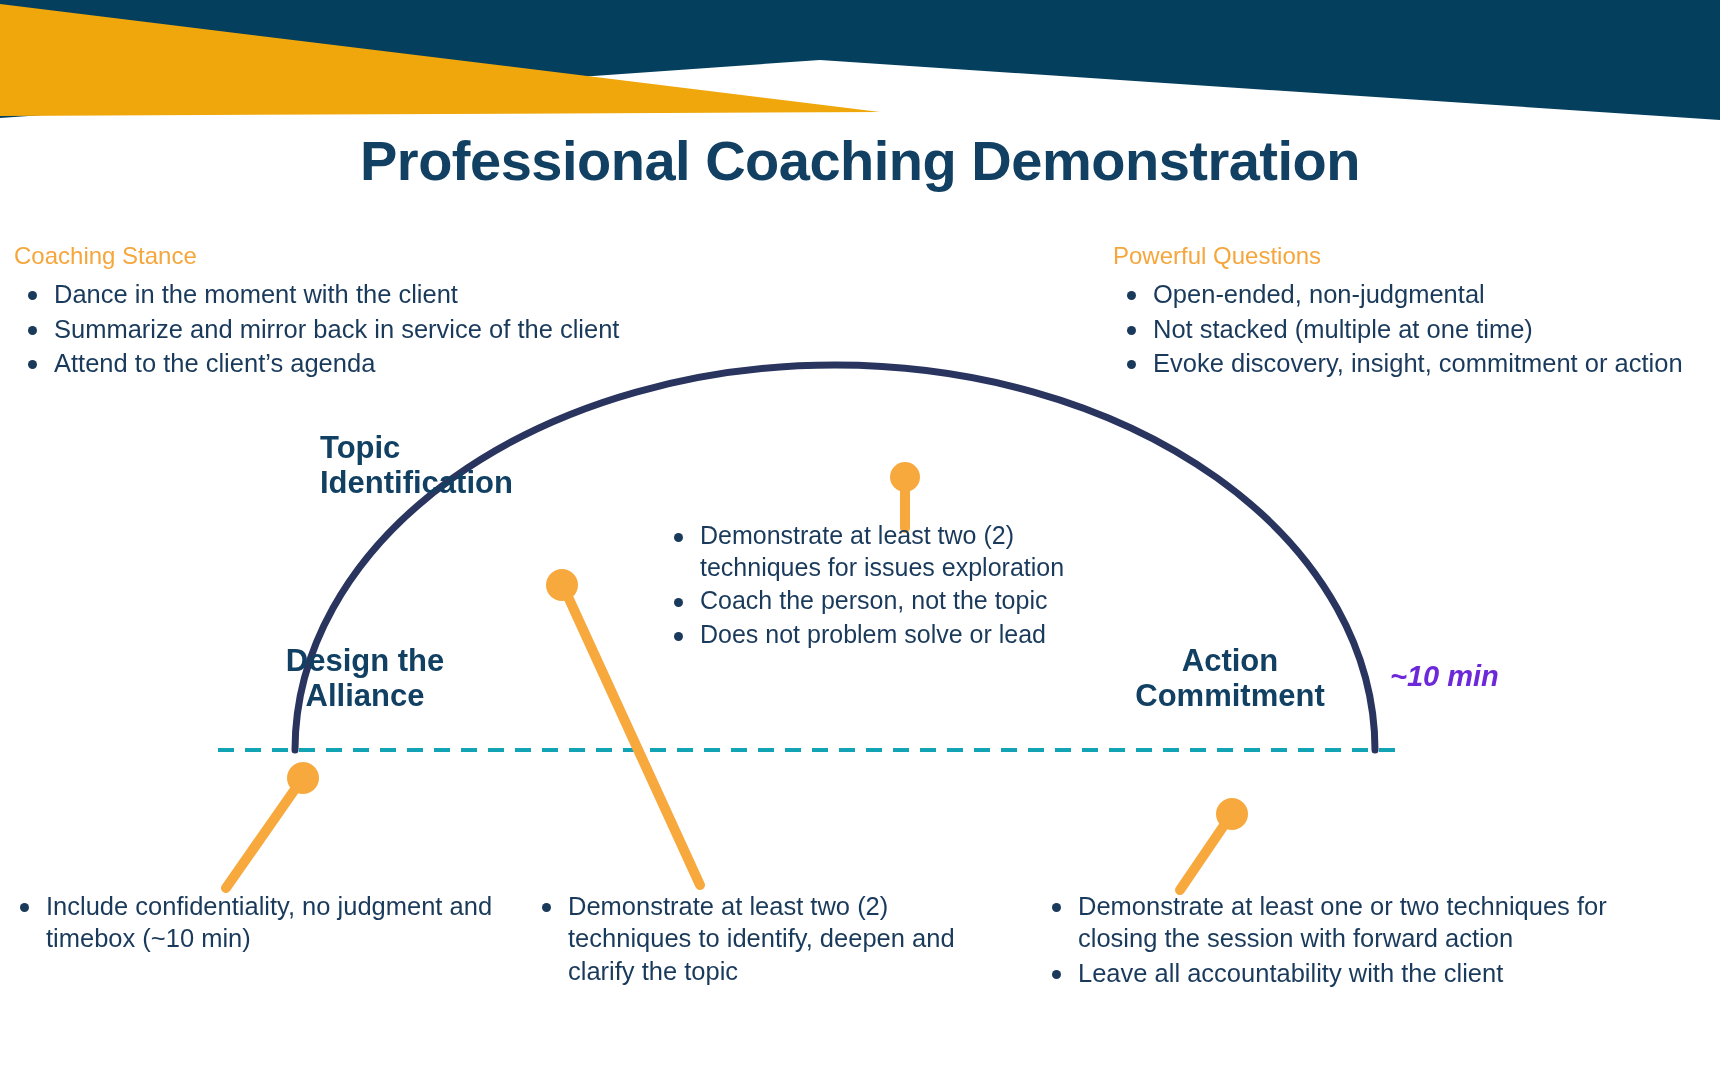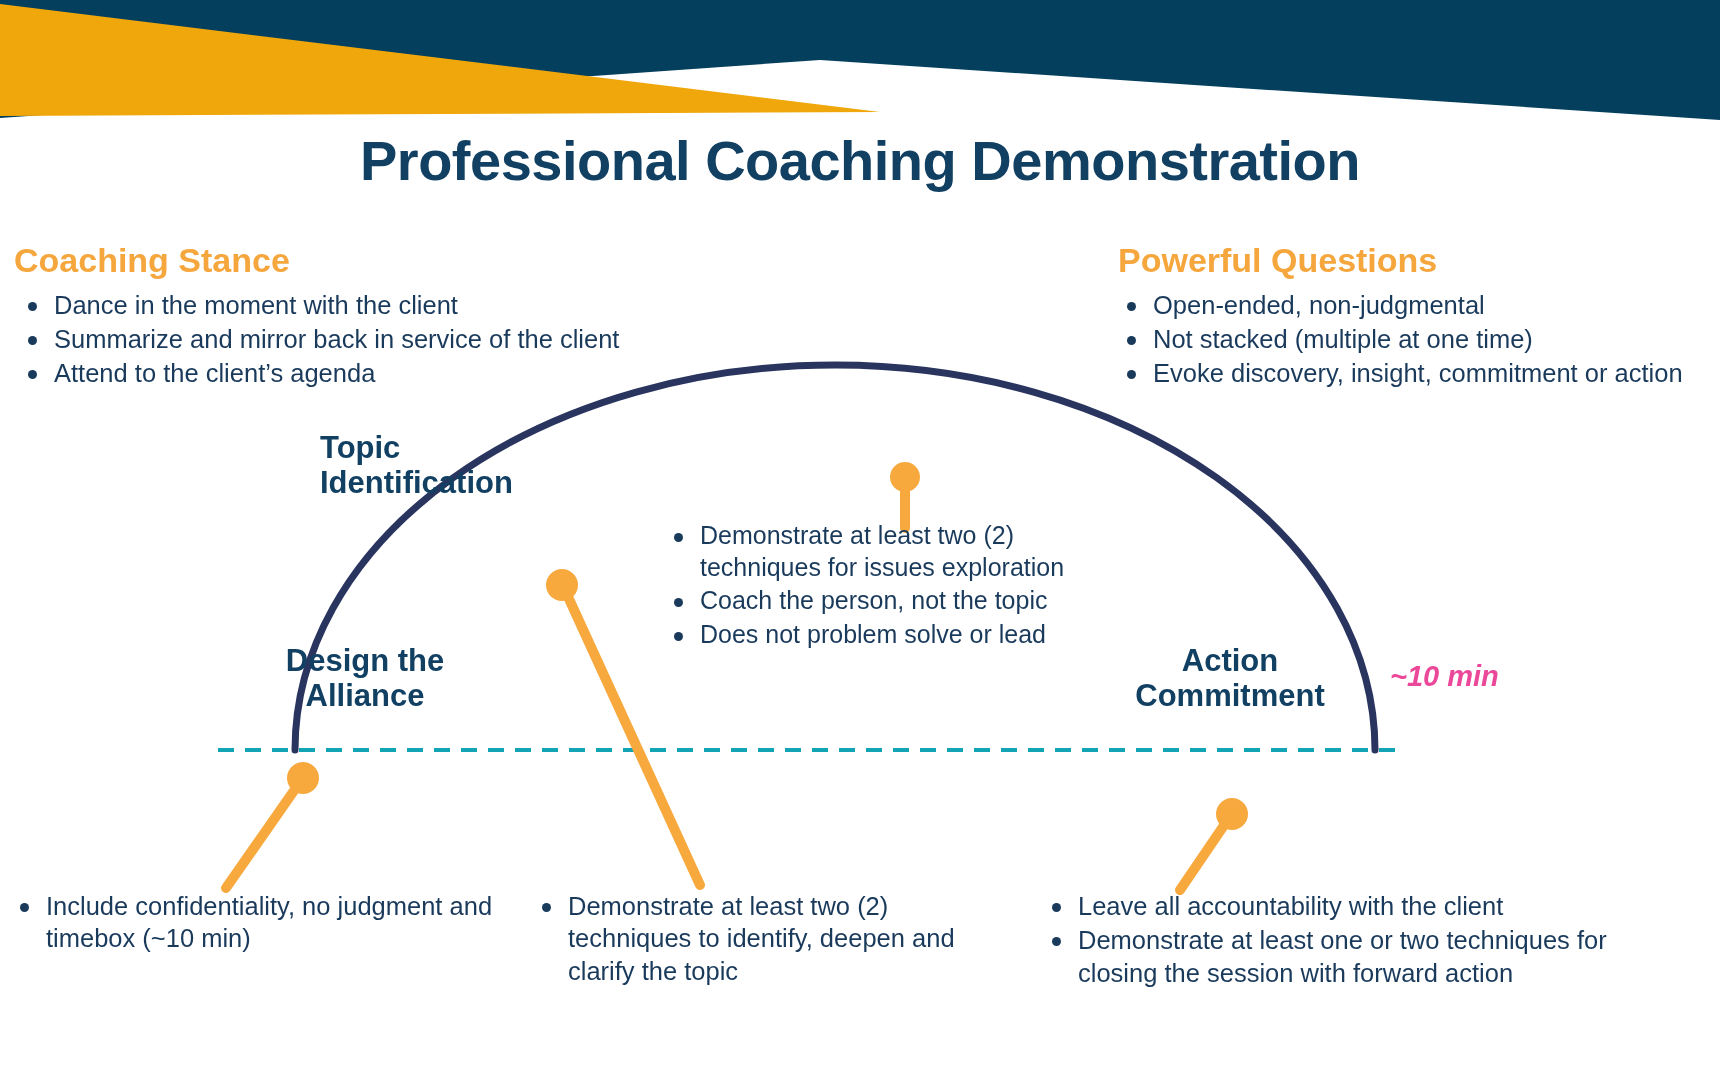--- a/index.html
+++ b/index.html
@@ -42,22 +42,22 @@
     width: 1720px;
     text-align: center;
     font-size: 56px;
     font-weight: bold;
     letter-spacing: -0.5px;
     color: #114063;
   }
 
   
   .col-heading {
-    font-size: 34px;
-    font-weight: bold;
+    font-size: 24px;
+    font-weight: normal;
     color: #F5A63C;
     margin: 0 0 10px 0;
     line-height: 1.05;
   }
 
   
   ul.bullets {
     list-style: none;
     margin: 0;
     padding: 0;
@@ -88,21 +88,20 @@
     top: 243px;
     width: 620px;
   }
   #powerful-questions-block {
     position: absolute;
     left: 1113px;
     top: 243px;
     width: 600px;
   }
   #powerful-questions-block .col-heading {
-    margin-left: 5px;
   }
 
   #topic-exploration-block {
     position: absolute;
     left: 660px;
     top: 520px;
     width: 470px;
   }
   #topic-exploration-block ul.bullets > li {
     font-size: 25px;
@@ -163,21 +162,21 @@
     text-align: center;
   }
 
   #label-timebox {
     position: absolute;
     left: 1390px;
     top: 660px;
     font-size: 29px;
     font-weight: bold;
     font-style: italic;
-    color: #ec4899;
+    color: #6d28d9;
     white-space: nowrap;
   }
 
   
   #diagram-svg {
     position: absolute;
     left: 0;
     top: 0;
     width: 1720px;
     height: 1080px;
@@ -268,18 +267,18 @@
   </div>
 
   <div id="identification-bullets-block">
     <ul class="bullets">
       <li>Demonstrate at least two (2) techniques to identify, deepen and clarify the topic</li>
     </ul>
   </div>
 
   <div id="commitment-bullets-block">
     <ul class="bullets">
+      <li>Demonstrate at least one or two techniques for closing the session with forward action</li>
       <li>Leave all accountability with the client</li>
-      <li>Demonstrate at least one or two techniques for closing the session with forward action</li>
     </ul>
   </div>
 
 </div>
 
 </body></html>

